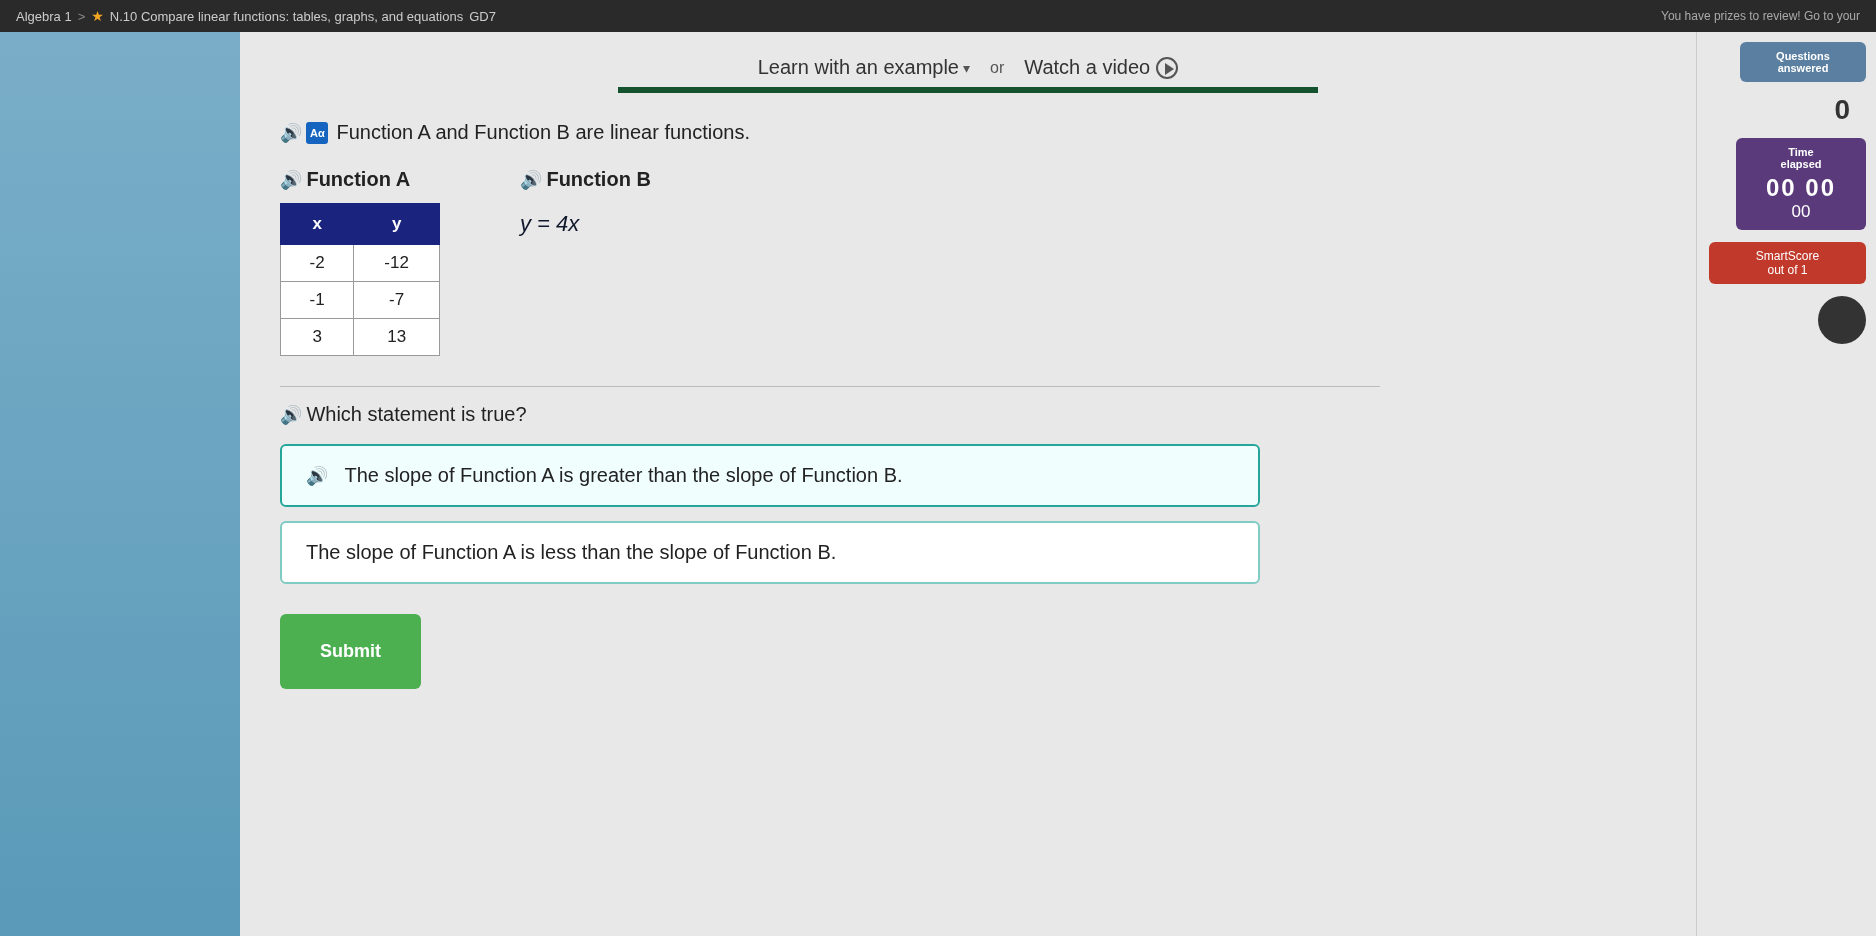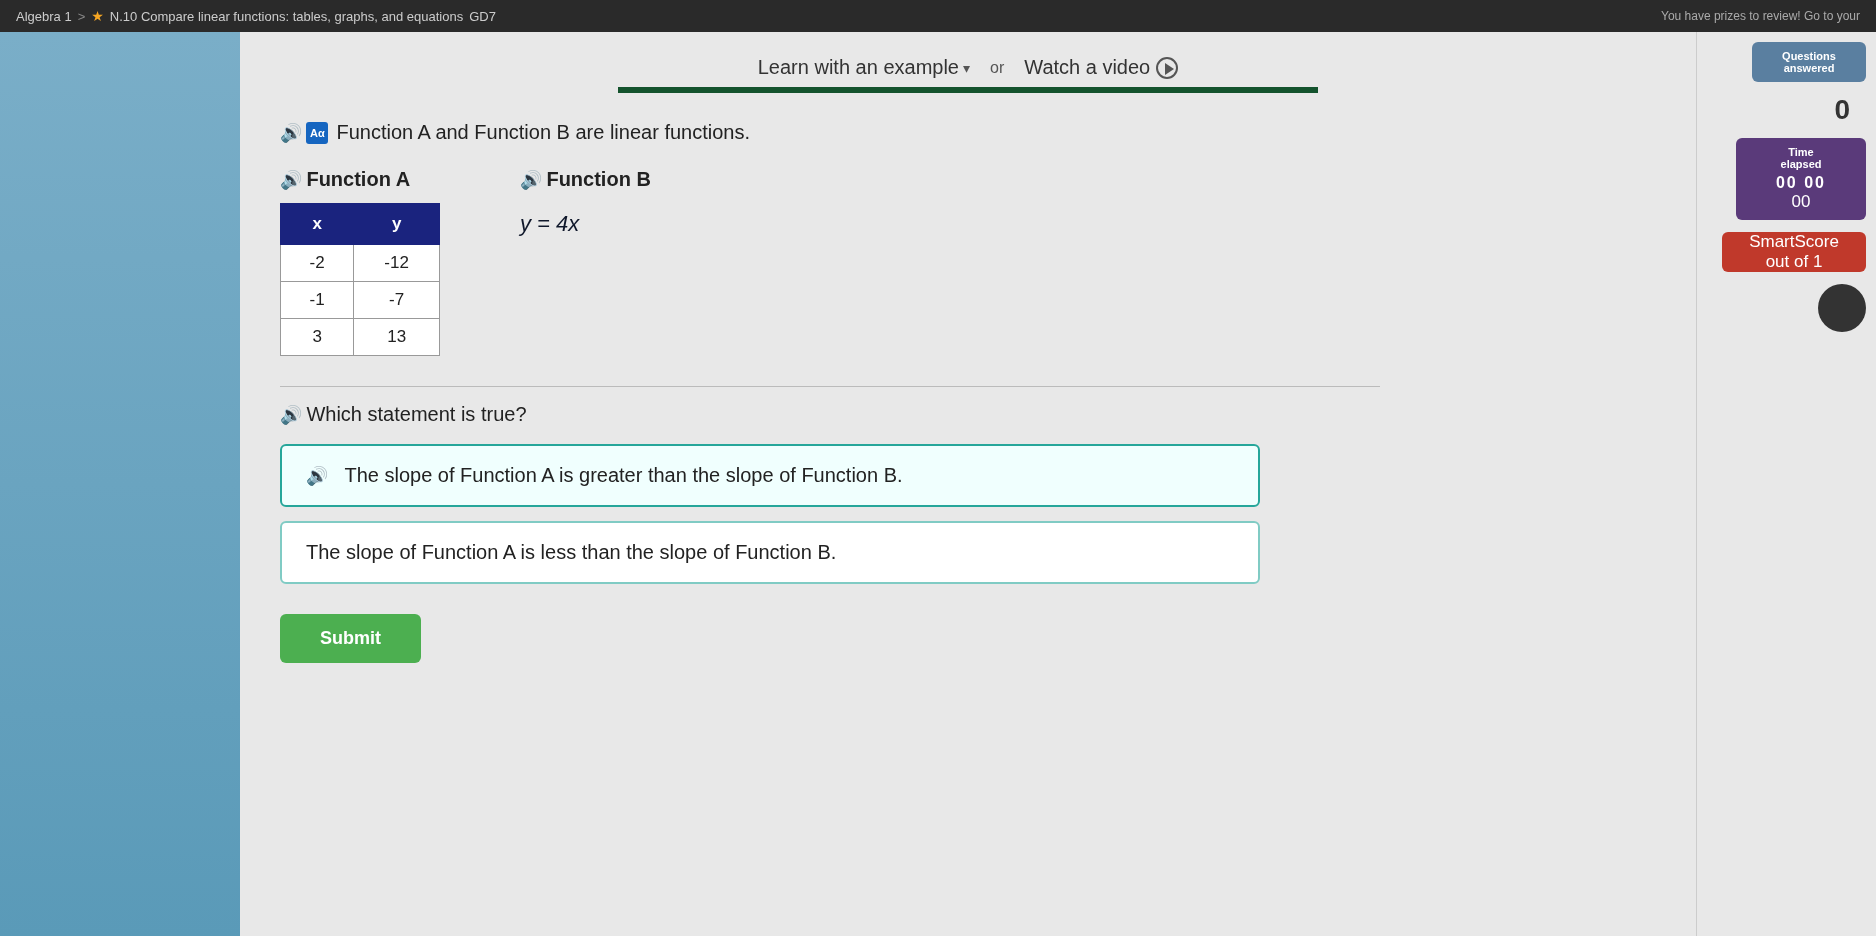--- a/index.html
+++ b/index.html
@@ -76,21 +76,21 @@
     }
 
     
     .questions-box {
       background: #5a7fa0;
       color: white;
       padding: 8px 12px;
       border-radius: 6px;
       font-size: 13px;
       text-align: center;
-      width: 114px;
+      width: 126px;
     }
     .questions-box .label {
       font-size: 11px;
       font-weight: bold;
     }
 
     
     .score-number {
       font-size: 28px;
       font-weight: bold;
@@ -108,34 +108,34 @@
       font-size: 12px;
       text-align: center;
       width: 130px;
     }
     .time-box .time-label {
       font-size: 11px;
       font-weight: bold;
       margin-bottom: 4px;
     }
     .time-digits {
-      font-size: 16px;
+      font-size: 24px;
       font-weight: bold;
       letter-spacing: 2px;
     }
 
     
     .smart-box {
       background: #c0392b;
       color: white;
-      padding: 0 12px;
+      padding: 7px 12px;
       border-radius: 6px;
-      font-size: 17px;
+      font-size: 12px;
       text-align: center;
-      width: 144px;
+      width: 157px;
     }
 
     
     .learn-watch-bar {
       display: flex;
       align-items: center;
       justify-content: center;
       gap: 20px;
       margin-bottom: 28px;
       padding-bottom: 8px;
@@ -327,21 +327,21 @@
     }
 
     
     .submit-area {
       margin-top: 30px;
     }
     .submit-btn {
       background: #4caf50;
       color: white;
       border: none;
-      padding: 14px 40px;
+      padding: 27px 40px;
       font-size: 18px;
       border-radius: 6px;
       cursor: pointer;
       font-weight: bold;
     }
 
     
     .dark-circle {
       width: 48px;
       height: 48px;

